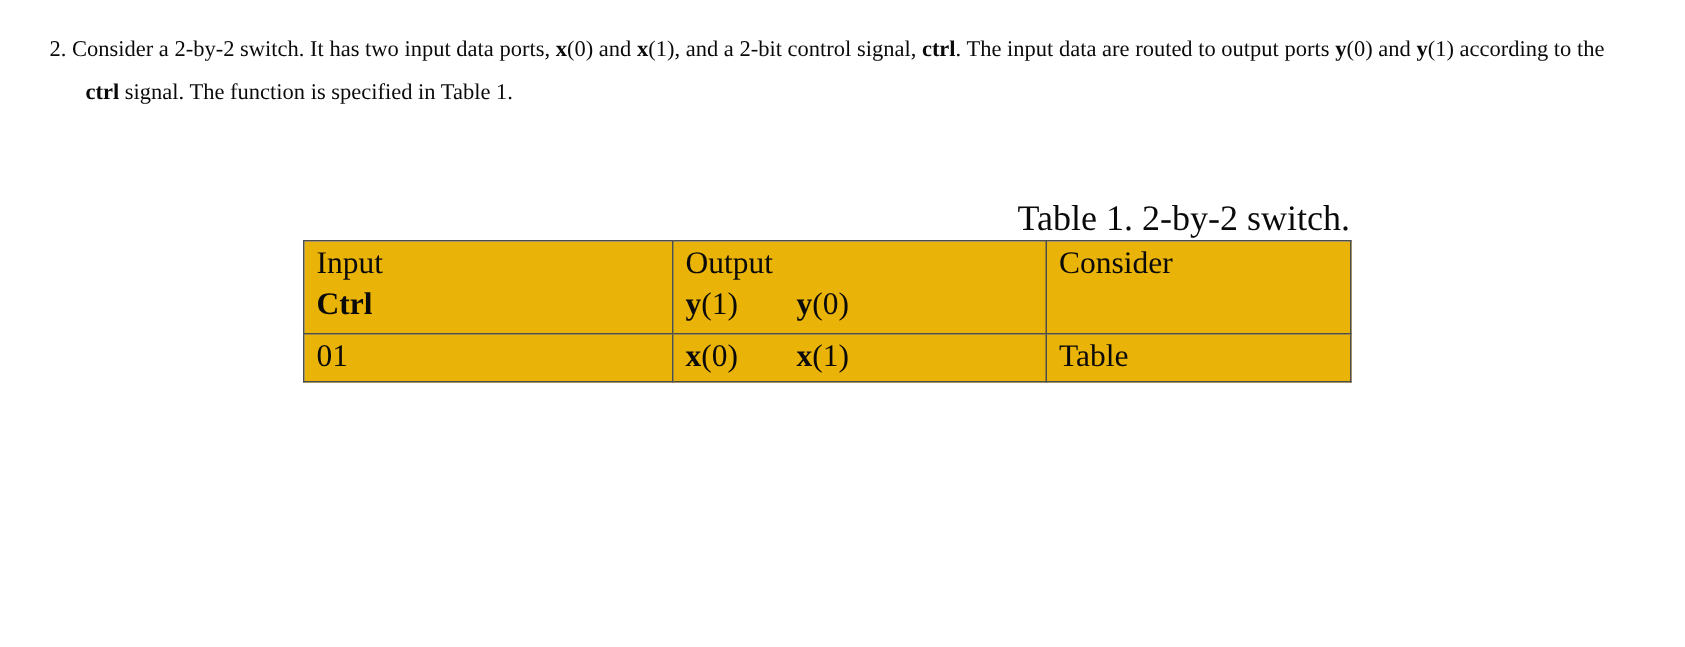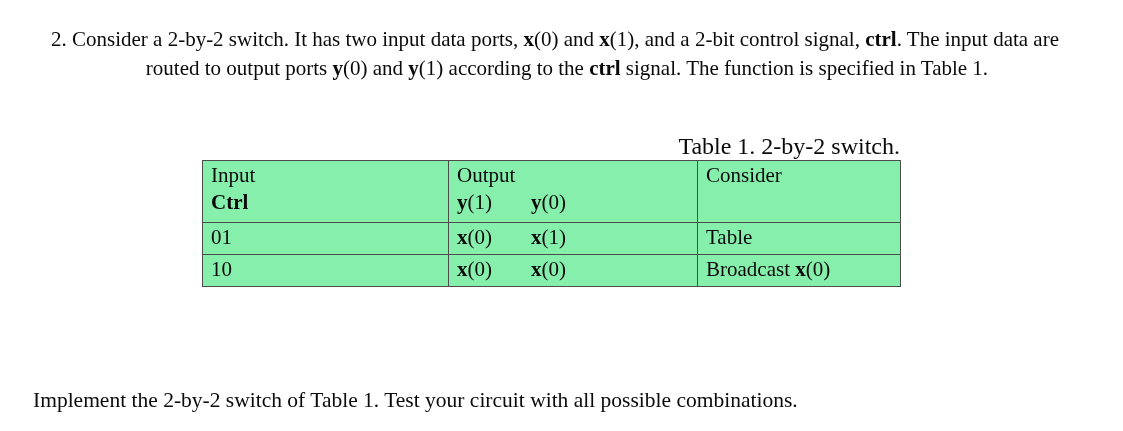--- a/index.html
+++ b/index.html
@@ -22,23 +22,23 @@
     position: absolute;
     inset: 0;
   }
 
   
   .problem {
     position: absolute;
     left: 33px;
     top: 4px;
     width: 1020px;
-    font-size: 21px;
+    font-size: 15px;
     line-height: 28.5px;
-    text-align: center;
+    text-align: left;
     padding-left: 24px;
     text-indent: -24px;
   }
 
   
   .caption {
     position: absolute;
     left: 202px;
     top: 132px;
     width: 698px;
@@ -58,21 +58,21 @@
     border-collapse: collapse;
     width: 698px;
     table-layout: fixed;
     font-size: 21px;
     line-height: 27px;
   }
   table.switch-table td {
     border: 1.4px solid #4c4c4c;
     padding: 1px 0 2px 8px;
     vertical-align: top;
-    background: #86efac;
+    background: #eab308;
   }
   col.c-input    { width: 246px; }
   col.c-output   { width: 249px; }
   col.c-function { width: 203px; }
 
   tr.head-row td { height: 58px; }
   tr.data-row td { height: 28px; }
 
   .out-pair {
     display: block;
@@ -128,25 +128,19 @@
           </td>
         </tr>
 
 
         <tr class="data-row">
           <td>01</td>
           <td><span class="out-a"><b>x</b><span>(0)</span></span><b>x</b><span>(1)</span></td>
           <td><span>Table</span><b></b><span></span></td>
         </tr>
 
-        <tr class="data-row">
-          <td>10</td>
-          <td><span class="out-a"><b>x</b><span>(0)</span></span><b>x</b><span>(0)</span></td>
-          <td><span>Broadcast </span><b>x</b><span>(0)</span></td>
-        </tr>
 
       </tbody>
     </table>
   </div>
 
-  <div class="closing">Implement the 2-by-2 switch of Table 1. Test your circuit with all possible combinations.</div>
 
 </div>
 
 </body></html>

